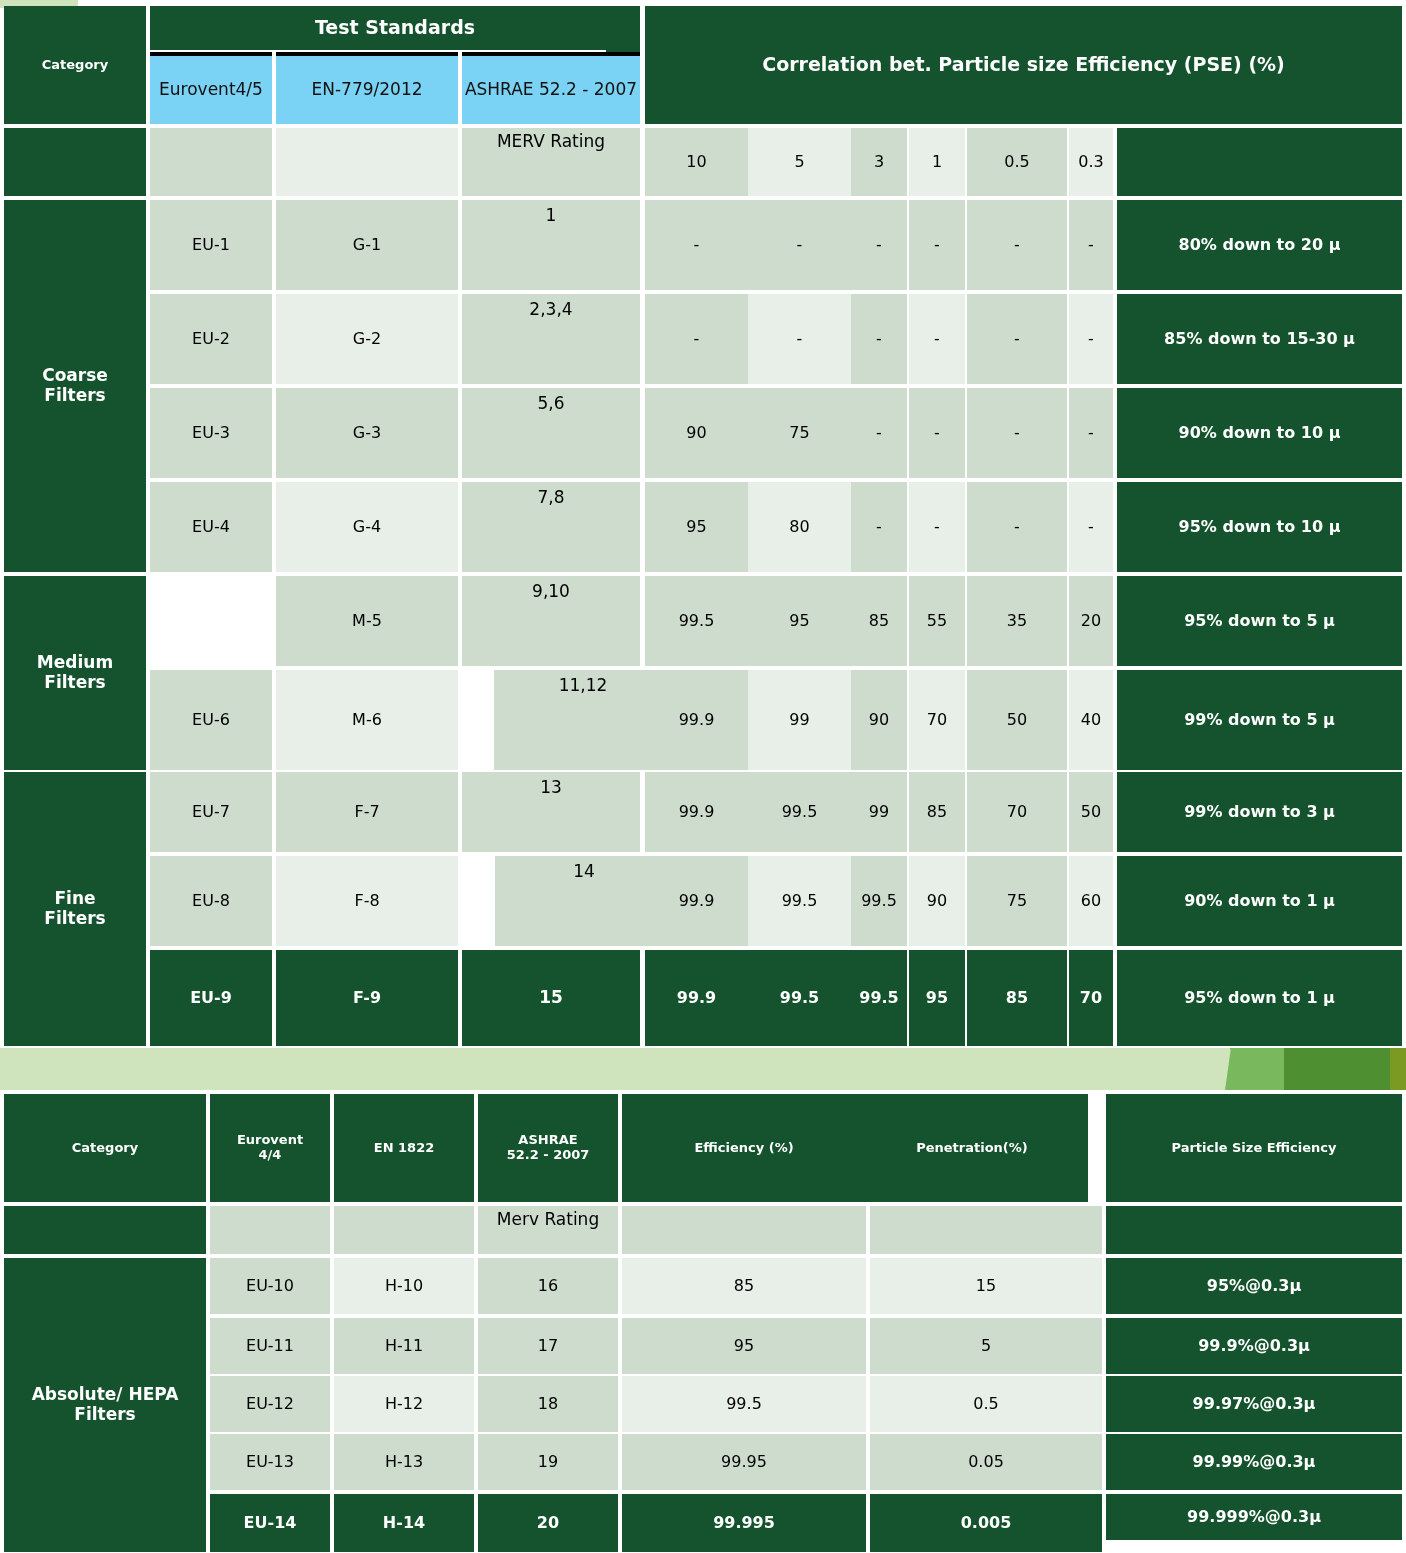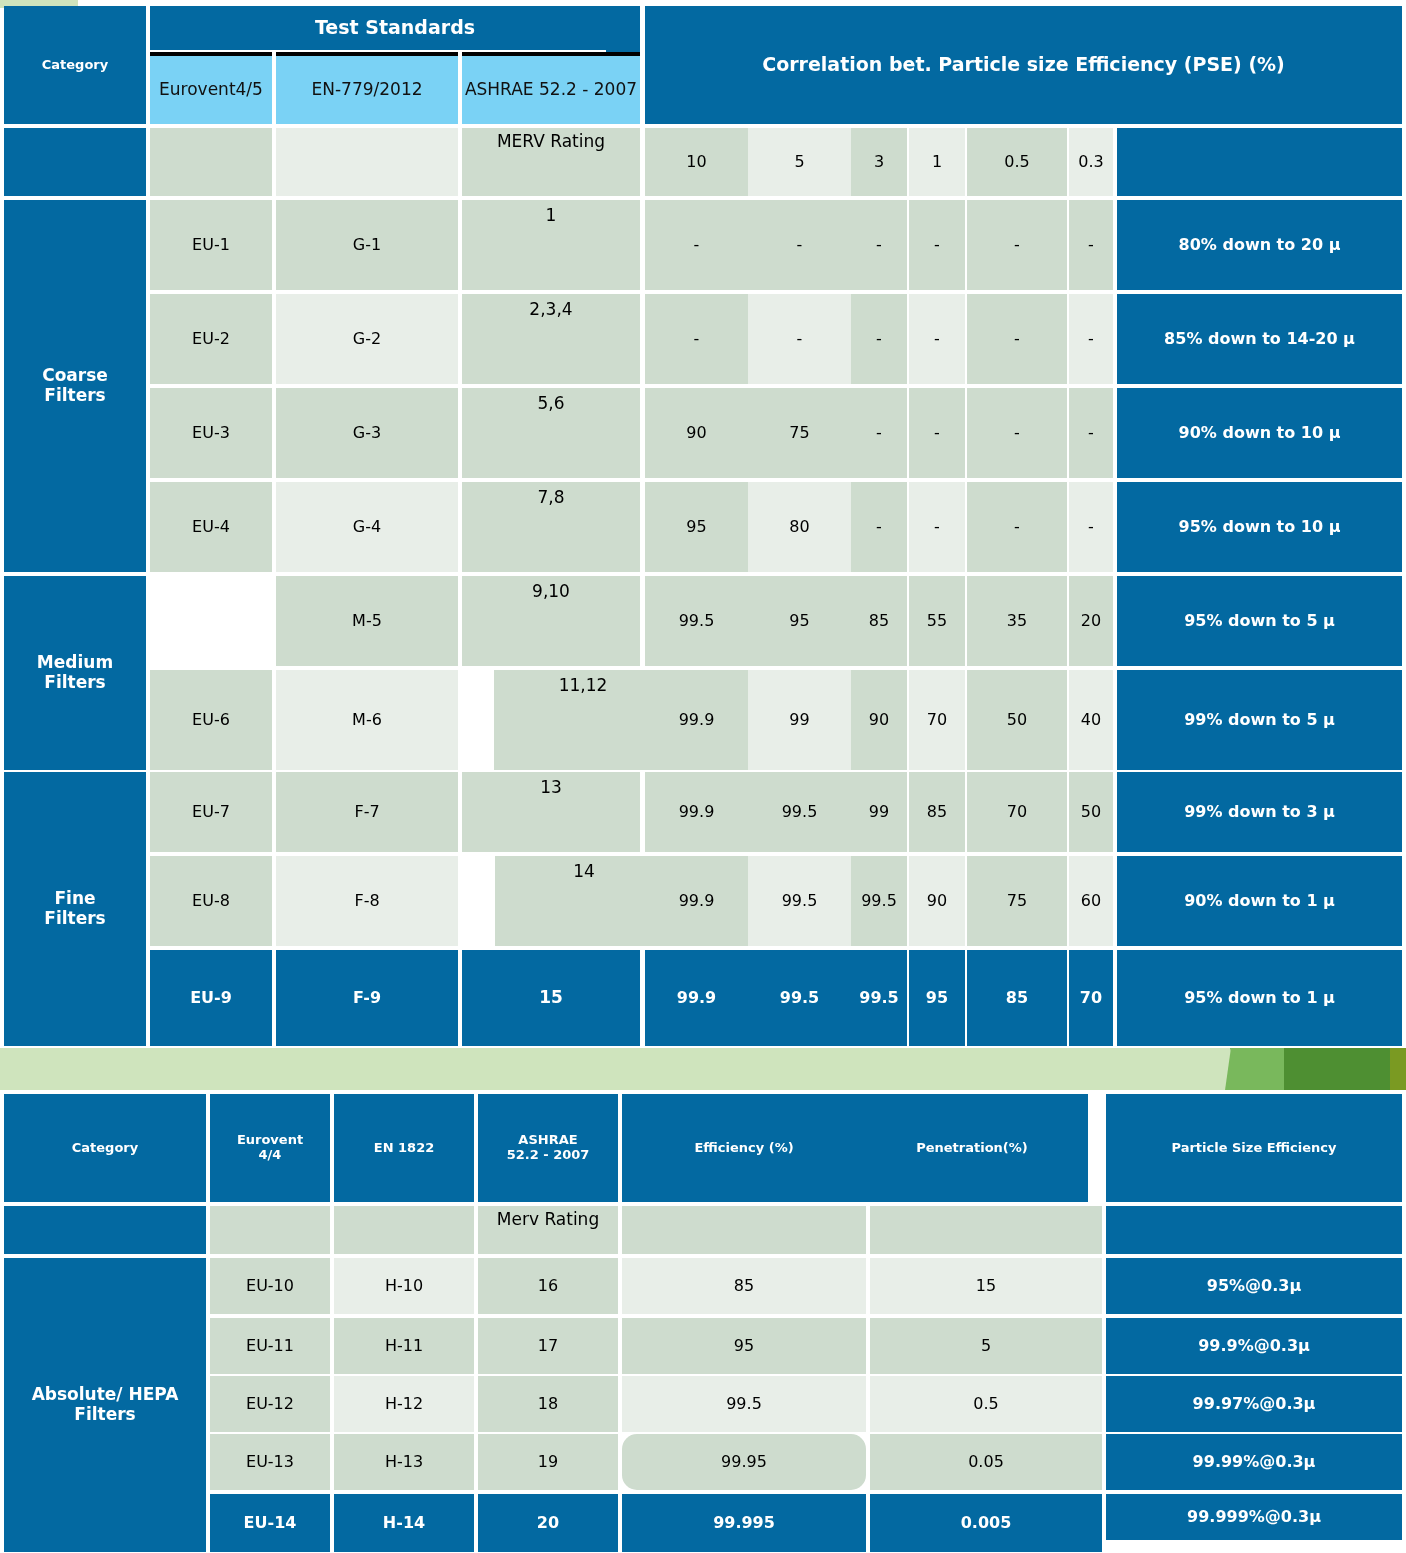--- a/index.html
+++ b/index.html
@@ -31,21 +31,21 @@
 
   .cell {
     position: absolute;
     display: flex;
     align-items: center;
     justify-content: center;
     text-align: center;
     line-height: 1.15;
   }
 
-  .g        { background: #0369a1; color: #ffffff; font-weight: bold; }
+  .g        { background: #14532d; color: #ffffff; font-weight: bold; }
   .shade-d  { background: #cedcce; color: #000000; }
   .shade-l  { background: #e8eee8; color: #000000; }
   .cyan     { background: #7ad2f5; color: #111111; border-top: 4px solid #000000; }
 
   .h-title  { font-size: 19px; font-weight: bold; }
   .h-sub    { font-size: 17px; font-weight: normal; }
   .h-cat    { font-size: 13px; font-weight: bold; }
   .v-cat    { font-size: 17px; font-weight: bold; }
   .d-txt    { font-size: 16px; }
   .d-num    { font-size: 16px; }
@@ -135,21 +135,21 @@
     <div class="cell shade-d d-txt" style="left: 150px; top: 288px; width: 122px; height: 90px;">EU-2</div>
     <div class="cell shade-l d-txt" style="left: 276px; top: 288px; width: 182px; height: 90px;">G-2</div>
     <div class="cell shade-d merv-val" style="left: 462px; top: 288px; width: 178px; height: 90px;">2,3,4</div>
     <div class="cell shade-d" style="left: 606px; top: 288px; width: 34px; height: 90px;"></div>
     <div class="cell shade-d d-num" style="left: 645px; top: 288px; width: 103px; height: 90px;">-</div>
     <div class="cell shade-l d-num" style="left: 748px; top: 288px; width: 103px; height: 90px;">-</div>
     <div class="cell shade-d d-num" style="left: 851px; top: 288px; width: 56px; height: 90px;">-</div>
     <div class="cell shade-l d-num" style="left: 909px; top: 288px; width: 56px; height: 90px;">-</div>
     <div class="cell shade-d d-num" style="left: 967px; top: 288px; width: 100px; height: 90px;">-</div>
     <div class="cell shade-l d-num" style="left: 1069px; top: 288px; width: 44px; height: 90px;">-</div>
-    <div class="cell g res-txt" style="left: 1117px; top: 288px; width: 285px; height: 90px;">85% down to 14-20 μ</div>
+    <div class="cell g res-txt" style="left: 1117px; top: 288px; width: 285px; height: 90px;">85% down to 15-30 μ</div>
     <div class="cell shade-d d-txt" style="left: 150px; top: 382px; width: 122px; height: 90px;">EU-3</div>
     <div class="cell shade-d d-txt" style="left: 276px; top: 382px; width: 182px; height: 90px;">G-3</div>
     <div class="cell shade-d merv-val" style="left: 462px; top: 382px; width: 178px; height: 90px;">5,6</div>
     <div class="cell shade-d" style="left: 606px; top: 382px; width: 34px; height: 90px;"></div>
     <div class="cell shade-d d-num" style="left: 645px; top: 382px; width: 103px; height: 90px;">90</div>
     <div class="cell shade-d d-num" style="left: 748px; top: 382px; width: 103px; height: 90px;">75</div>
     <div class="cell shade-d d-num" style="left: 851px; top: 382px; width: 56px; height: 90px;">-</div>
     <div class="cell shade-d d-num" style="left: 909px; top: 382px; width: 56px; height: 90px;">-</div>
     <div class="cell shade-d d-num" style="left: 967px; top: 382px; width: 100px; height: 90px;">-</div>
     <div class="cell shade-d d-num" style="left: 1069px; top: 382px; width: 44px; height: 90px;">-</div>
@@ -258,21 +258,21 @@
     <div class="cell g res-txt" style="left: 1106px; top: 224px; width: 296px; height: 56px;">99.9%@0.3μ</div>
     <div class="cell shade-d d-num" style="left: 210px; top: 282px; width: 120px; height: 56px;">EU-12</div>
     <div class="cell shade-l d-num" style="left: 334px; top: 282px; width: 140px; height: 56px;">H-12</div>
     <div class="cell shade-d d-num" style="left: 478px; top: 282px; width: 140px; height: 56px;">18</div>
     <div class="cell shade-l d-num" style="left: 622px; top: 282px; width: 244px; height: 56px;">99.5</div>
     <div class="cell shade-l d-num" style="left: 870px; top: 282px; width: 232px; height: 56px;">0.5</div>
     <div class="cell g res-txt" style="left: 1106px; top: 282px; width: 296px; height: 56px;">99.97%@0.3μ</div>
     <div class="cell shade-d d-num" style="left: 210px; top: 340px; width: 120px; height: 56px;">EU-13</div>
     <div class="cell shade-d d-num" style="left: 334px; top: 340px; width: 140px; height: 56px;">H-13</div>
     <div class="cell shade-d d-num" style="left: 478px; top: 340px; width: 140px; height: 56px;">19</div>
-    <div class="cell shade-d d-num" style="left: 622px; top: 340px; width: 244px; height: 56px; border-radius: 15px;">99.95</div>
+    <div class="cell shade-d d-num" style="left: 622px; top: 340px; width: 244px; height: 56px;">99.95</div>
     <div class="cell shade-d d-num" style="left: 870px; top: 340px; width: 232px; height: 56px;">0.05</div>
     <div class="cell g res-txt" style="left: 1106px; top: 340px; width: 296px; height: 56px;">99.99%@0.3μ</div>
     <div class="cell g d-num" style="left: 210px; top: 400px; width: 120px; height: 58px;">EU-14</div>
     <div class="cell g d-num" style="left: 334px; top: 400px; width: 140px; height: 58px;">H-14</div>
     <div class="cell g d-num" style="left: 478px; top: 400px; width: 140px; height: 58px;">20</div>
     <div class="cell g d-num" style="left: 622px; top: 400px; width: 244px; height: 58px;">99.995</div>
     <div class="cell g d-num" style="left: 870px; top: 400px; width: 232px; height: 58px;">0.005</div>
     <div class="cell g res-txt" style="left: 1106px; top: 400px; width: 296px; height: 46px;">99.999%@0.3μ</div>
   </div>
 

